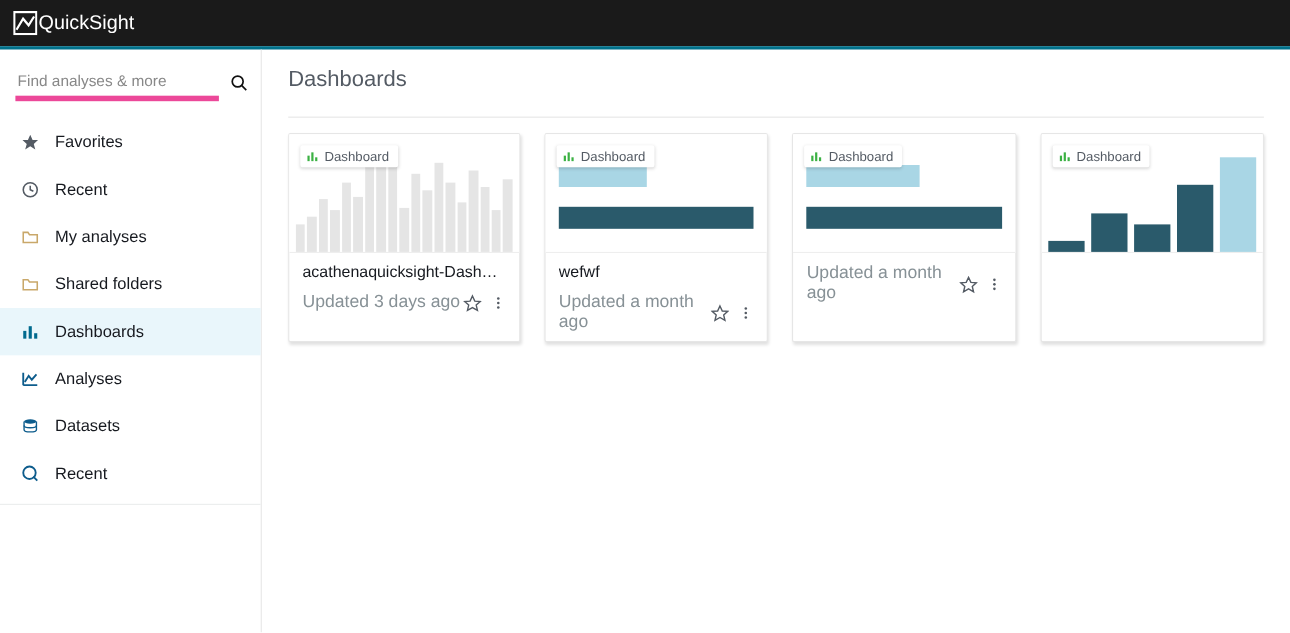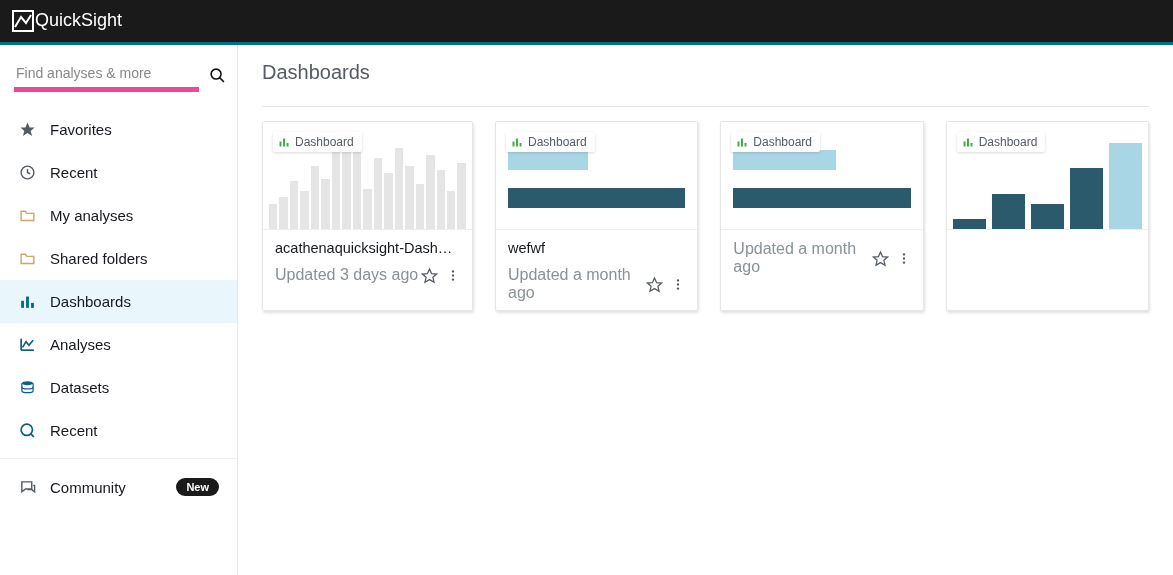--- a/index.html
+++ b/index.html
@@ -146,30 +146,20 @@
         <span class="ic">
             <svg width="17" height="17" viewBox="0 0 24 24" fill="none" stroke="#0d5c8c" stroke-width="2.4">
               <circle cx="11" cy="11" r="8"></circle>
               <line x1="16" y1="16" x2="21" y2="21"></line>
             </svg>
           </span>
         <span>Recent</span>
       </div>
 
       <div class="navdiv"></div>
-      <div class="navitem">
-        <span class="ic">
-            <svg width="17" height="17" viewBox="0 0 24 24" fill="none" stroke="#545b64" stroke-width="2">
-              <path d="M4 4h14v10H9l-5 4z"></path>
-              <path d="M20 9h2v9l-4-3h-6"></path>
-            </svg>
-          </span>
-        <span>Community</span>
-        <span class="badge">New</span>
-      </div>
     </div>
   </div>
 
   <div class="main">
     <h1>Dashboards</h1>
     <div class="cards">
 
       <div class="card">
         <div class="thumb">
           <div class="bars-gray">

